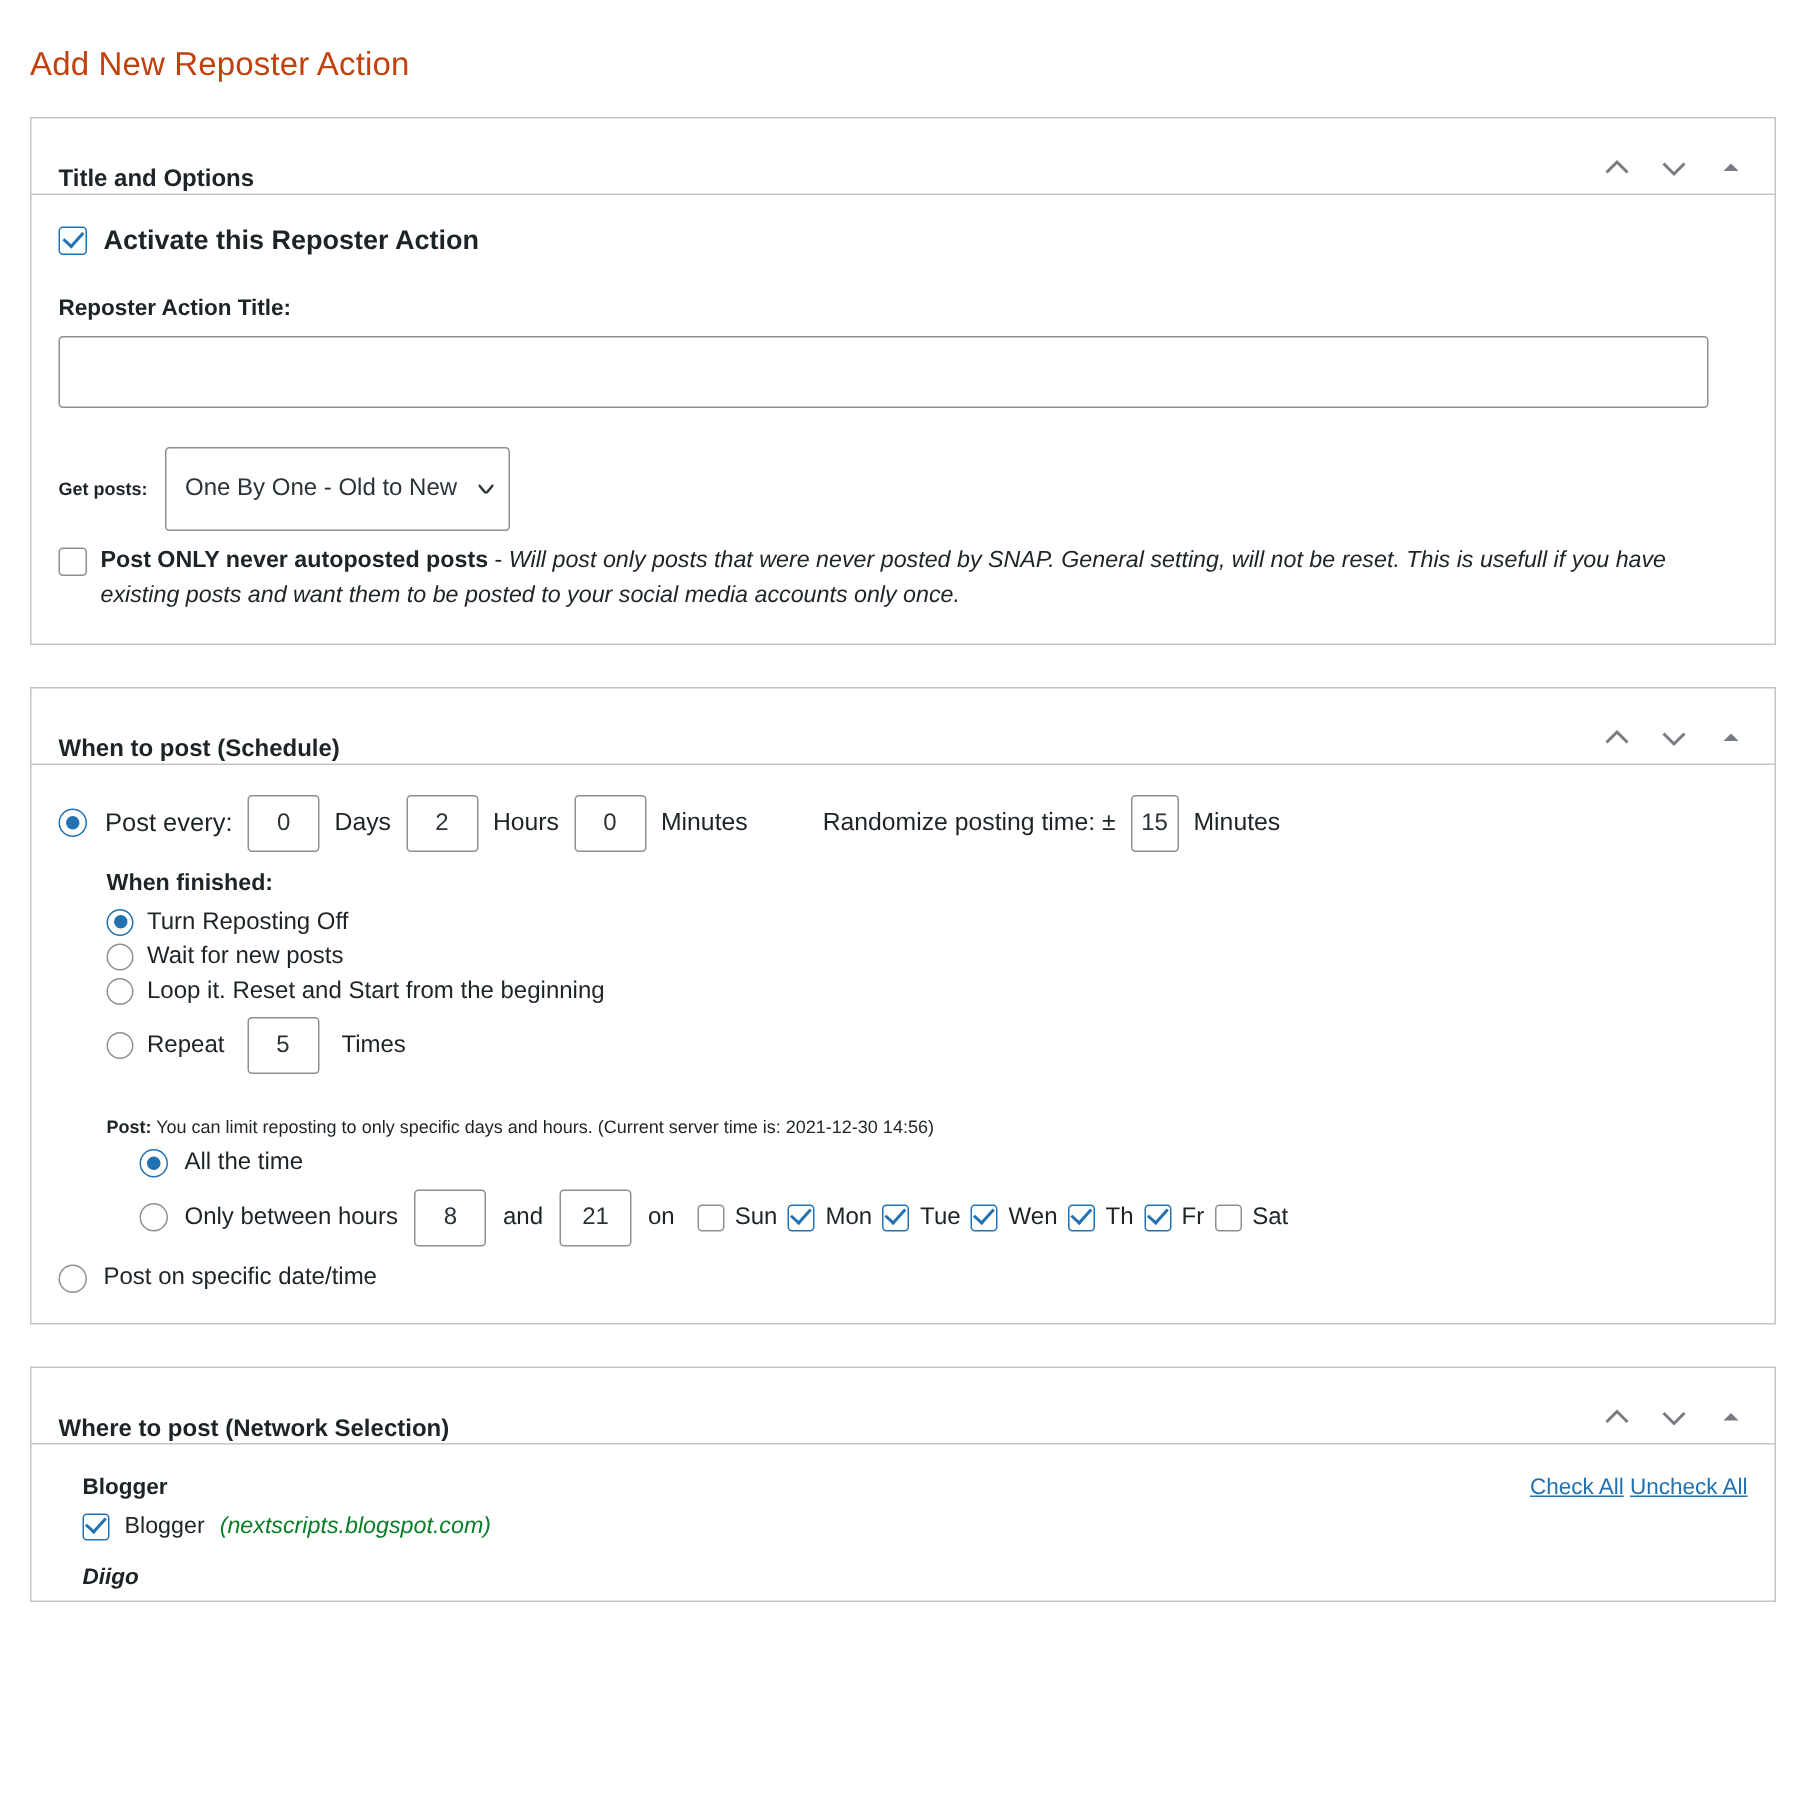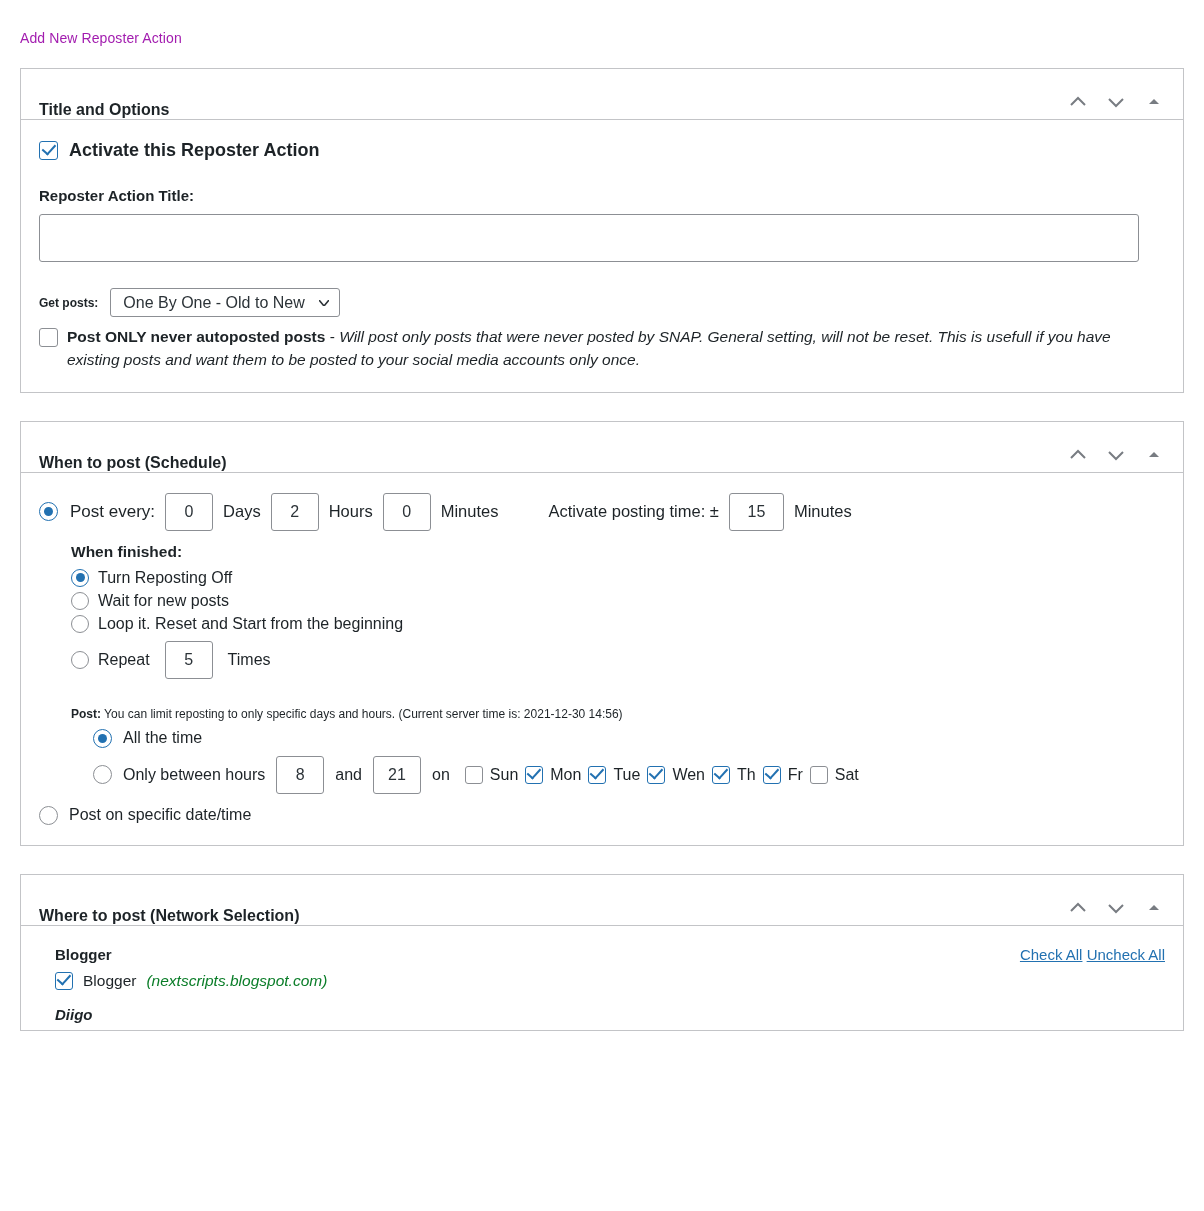--- a/index.html
+++ b/index.html
@@ -12,23 +12,23 @@
   body {
     width: 1204px;
     min-height: 1211px;
     position: relative;
     overflow: hidden;
   }
   .page {
     padding: 30px 20px 0 20px;
   }
   .page-title {
-    font-size: 14px;
+    font-size: 22px;
     font-weight: 400;
-    color: #a21caf;
+    color: #c2410c;
     margin: 0 0 22px 0;
     letter-spacing: 0.1px;
   }
   .postbox {
     border: 1px solid #c3c4c7;
     background: #fff;
     margin-bottom: 28px;
   }
   .postbox-header {
     display: flex;
@@ -119,21 +119,21 @@
     color: #2c3338;
   }
 
   .getposts-row { display: flex; align-items: center; gap: 12px; margin-top: 26px; }
   .getposts-label { font-size: 12px; font-weight: bold; }
   .select {
     position: relative;
     border: 1px solid #8c8f94;
     border-radius: 3px;
     background: #fff;
-    height: 29px;
+    height: 56px;
     display: flex;
     align-items: center;
     padding: 0 34px 0 12px;
     font-size: 16px;
     color: #2c3338;
     cursor: pointer;
   }
   .select .arrow {
     position: absolute;
     right: 10px;
@@ -160,21 +160,21 @@
     border: 1px solid #8c8f94;
     border-radius: 3px;
     background: #fff;
     height: 38px;
     width: 48px;
     text-align: center;
     font-size: 16px;
     font-family: "Liberation Sans", sans-serif;
     color: #2c3338;
   }
-  .num-input.wide { width: 55px; }
+  .num-input.wide { width: 32px; }
   .sched-top {
     display: flex;
     align-items: center;
     gap: 10px;
     font-size: 16.5px;
   }
   .sched-top .lbl { font-weight: normal; }
   .post-every-label { font-size: 17px; font-weight: normal; margin-left: 2px; }
   .randomize { margin-left: 40px; display: flex; align-items: center; gap: 10px; font-size: 16.5px; }
 
@@ -294,21 +294,21 @@
         <span class="rb checked"></span>
         <span class="post-every-label">Post every:</span>
         <input class="num-input" value="0" style="">
         <span class="lbl">Days</span>
         <input class="num-input" value="2" style="">
         <span class="lbl">Hours</span>
         <input class="num-input" value="0" style="">
         <span class="lbl">Minutes</span>
 
         <span class="randomize">
-          <span>Activate posting time: ±</span>
+          <span>Randomize posting time: ±</span>
           <input class="num-input wide" value="15" style="">
           <span>Minutes</span>
         </span>
       </div>
 
       <div class="when-finished">
         <div class="wf-title">When finished:</div>
 
         <div class="opt-row">
           <span class="rb checked"></span>

